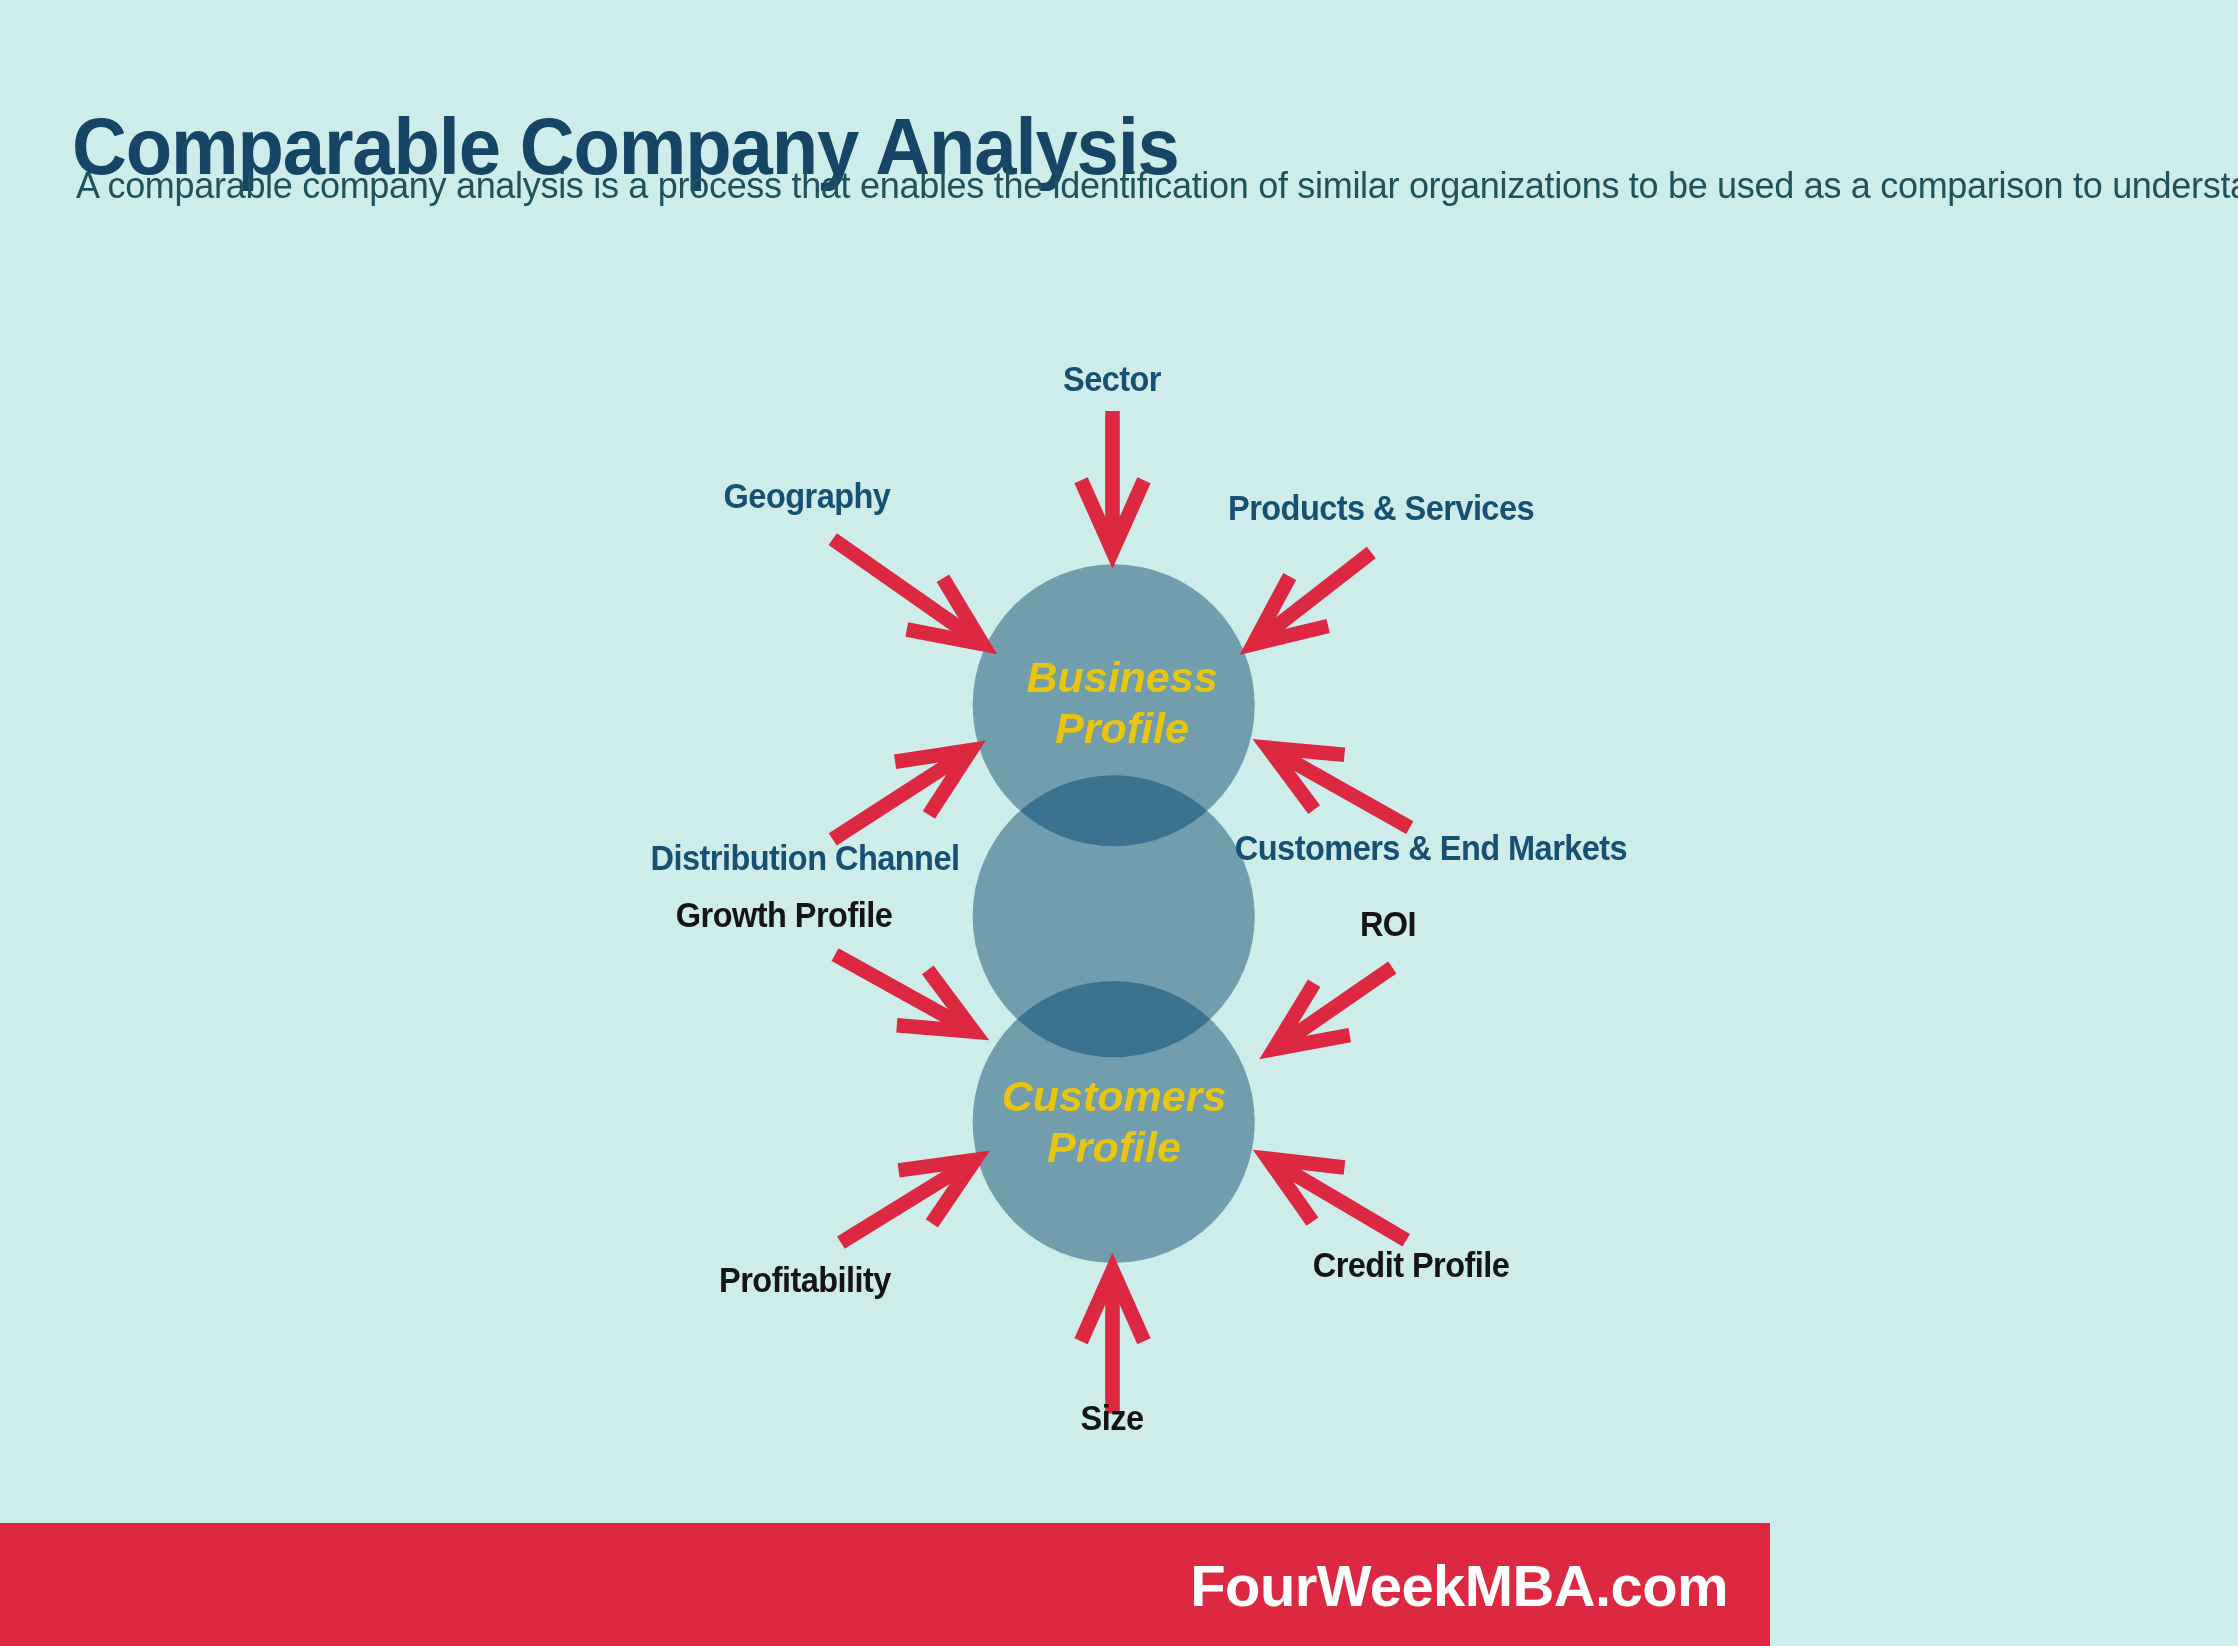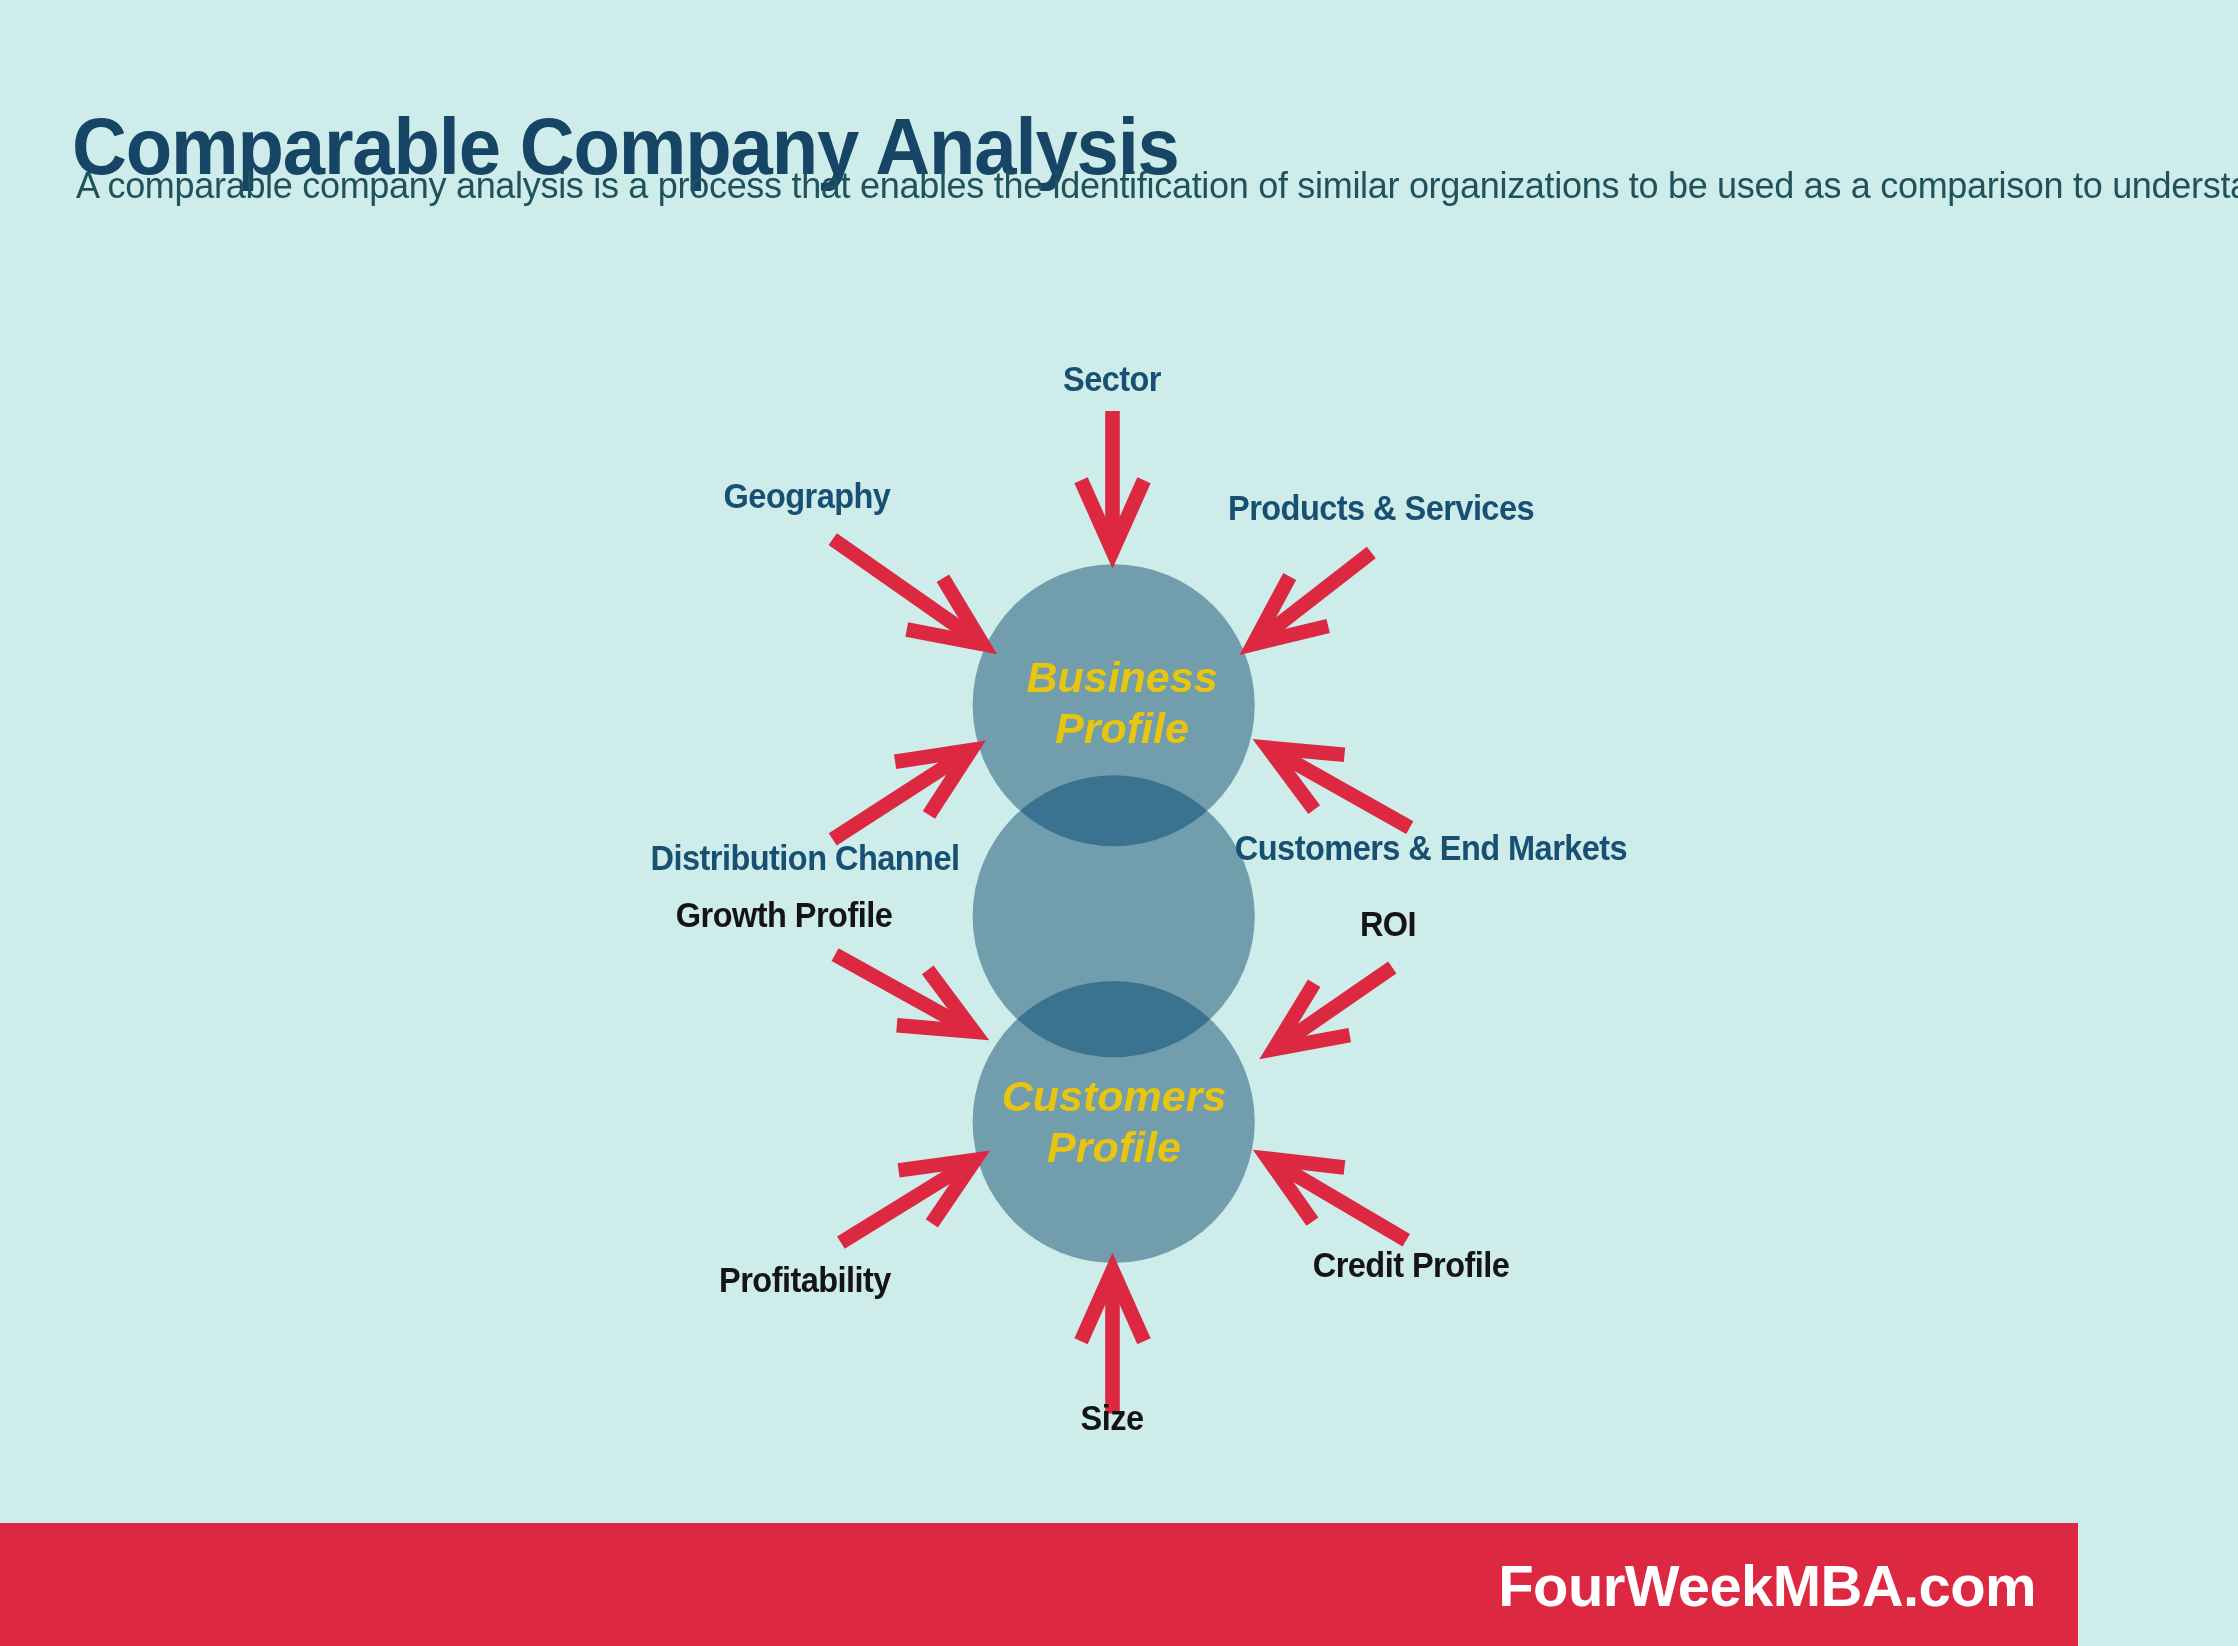--- a/index.html
+++ b/index.html
@@ -44,21 +44,21 @@
   .cl-business{left:1114px;top:703px;color:var(--gold);margin-left:8px;}
   .cl-comparable{left:1114px;top:916px;color:var(--white);}
   .cl-financial{left:1114px;top:1122px;color:var(--gold);}
   .factor-label{
     position:absolute;transform:translate(-50%,-50%) scaleX(.93);
     font-size:35px;font-weight:bold;white-space:nowrap;letter-spacing:-0.6px;
   }
   .tone-navy{color:var(--navy-label);}
   .tone-black{color:var(--black-label);}
   .footer{
-    position:absolute;left:0;bottom:0;width:2078px;height:123px;
+    position:absolute;left:0;bottom:0;width:1770px;height:123px;
     background:var(--accent-red);
   }
   .footer-text{
     position:absolute;right:42px;top:50%;transform:translateY(-50%);
     color:var(--white);font-size:58px;font-weight:bold;letter-spacing:-0.6px;white-space:nowrap;
   }
 </style>
 </head>
 <body>
 

